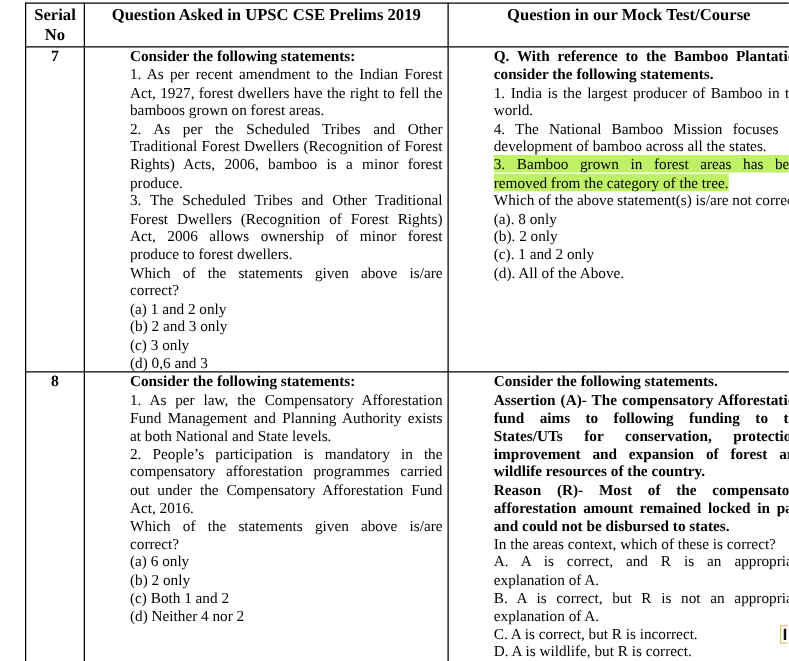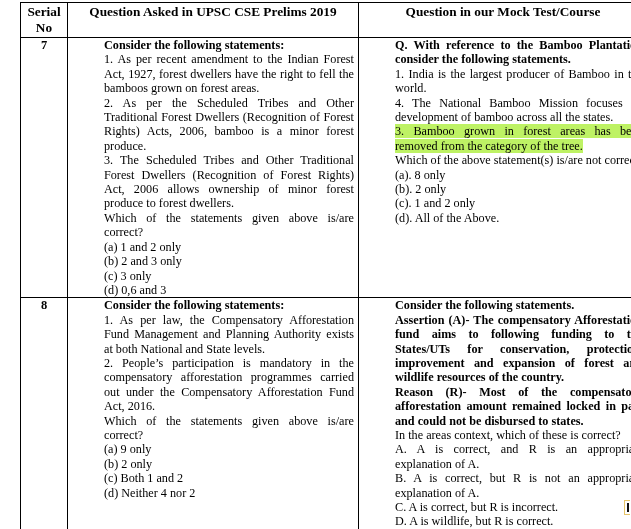--- a/index.html
+++ b/index.html
@@ -91,21 +91,21 @@
       </td>
     </tr>
 
     <tr class="row8">
       <td class="serial">8</td>
       <td class="q">
         <span class="line b">Consider the following statements:</span>
         <span class="line">1. As per law, the Compensatory Afforestation Fund Management and Planning Authority exists at both National and State levels.</span>
         <span class="line">2. People’s participation is mandatory in the compensatory afforestation programmes carried out under the Compensatory Afforestation Fund Act, 2016.</span>
         <span class="line">Which of the statements given above is/are correct?</span>
-        <span class="line">(a) 9 only</span>
+        <span class="line">(a) 6 only</span>
         <span class="line">(b) 2 only</span>
         <span class="line">(c) Both 1 and 2</span>
         <span class="line">(d) Neither 4 nor 2</span>
       </td>
       <td class="q">
         <span class="line b">Consider the following statements.</span>
         <span class="line b">Assertion (A)- The compensatory Afforestation fund aims to following funding to the States/UTs for conservation, protection, improvement and expansion of forest and wildlife resources of the country.</span>
         <span class="line b">Reason (R)- Most of the compensatory afforestation amount remained locked in past and could not be disbursed to states.</span>
         <span class="line">In the areas context, which of these is correct?</span>
         <span class="line">A. A is correct, and R is an appropriate explanation of A.</span>

